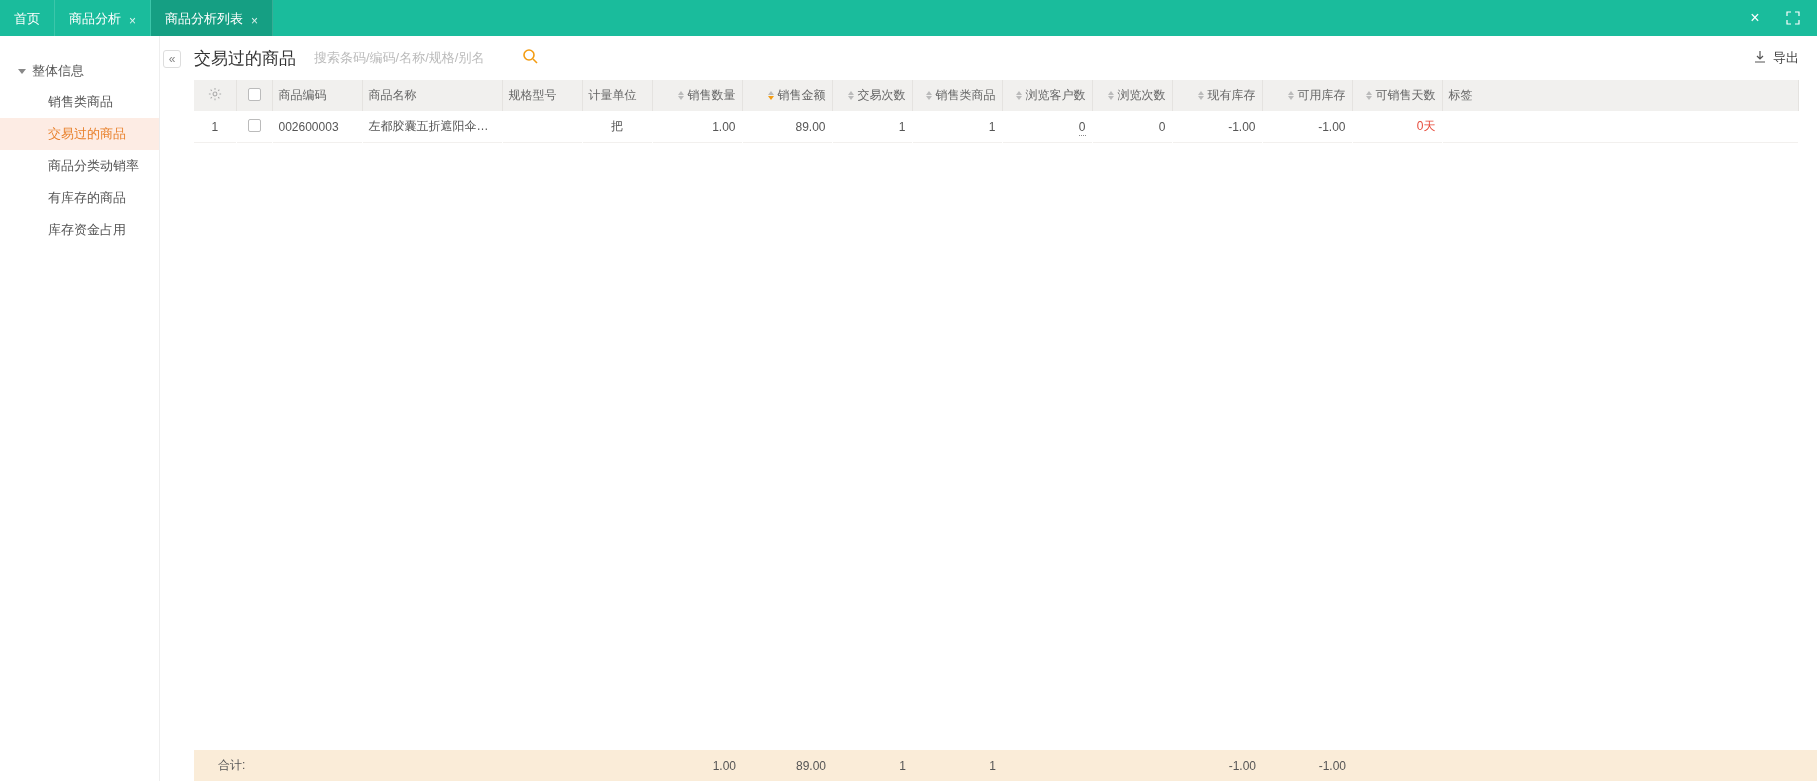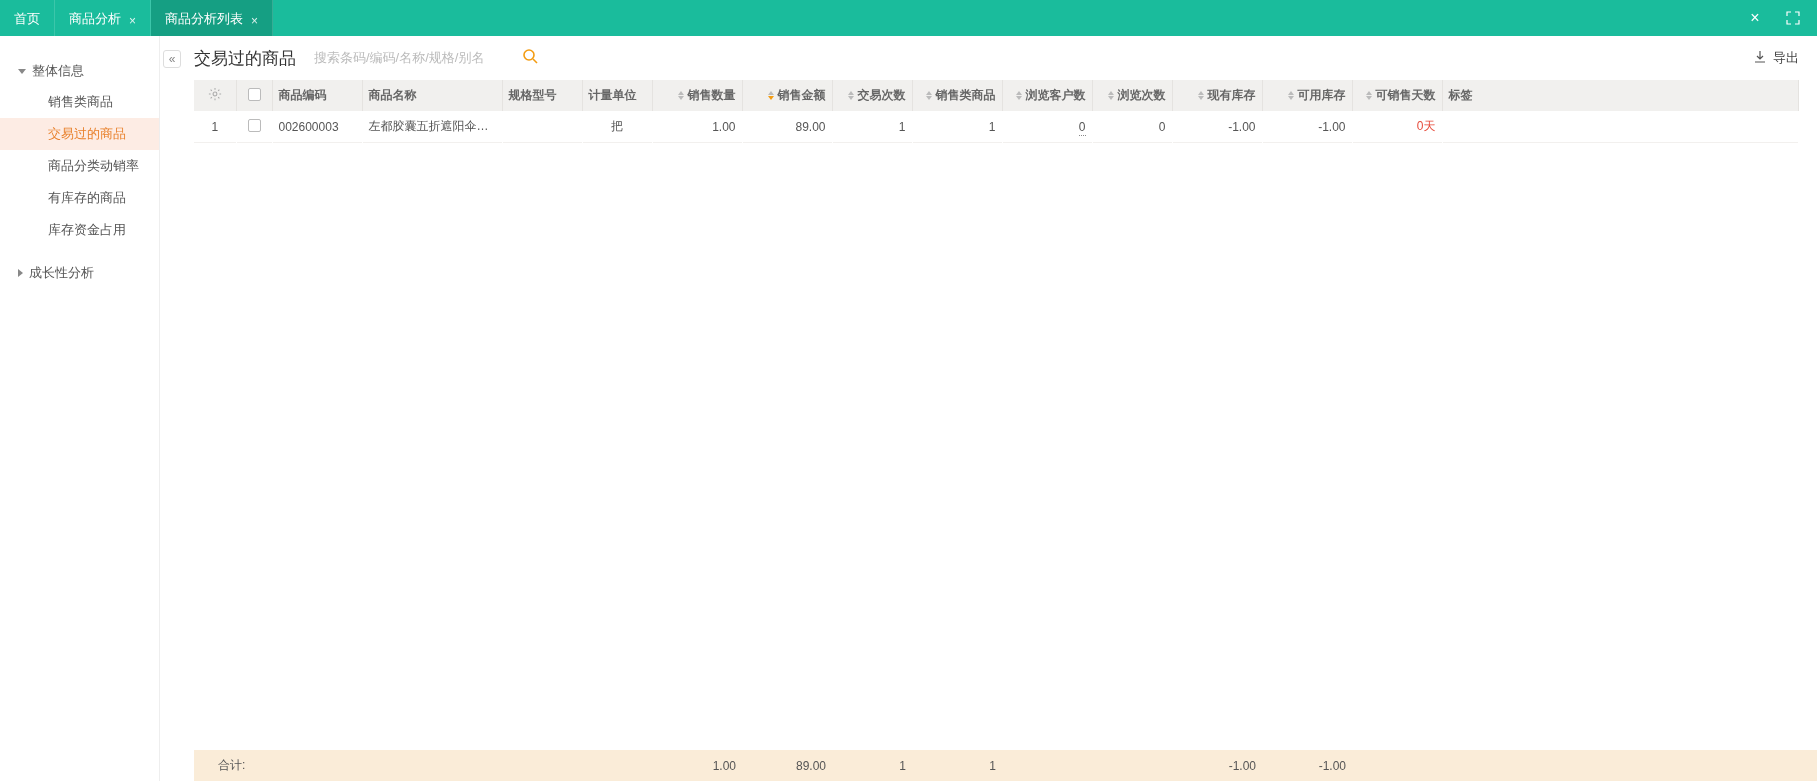--- a/index.html
+++ b/index.html
@@ -24,21 +24,21 @@
 .collapse-handle{position:absolute;left:3px;top:14px;width:18px;height:18px;border:1px solid #ddd;border-radius:3px;display:flex;align-items:center;justify-content:center;font-size:12px;color:#888;cursor:pointer;background:#fff}
 .header{display:flex;align-items:center;padding:10px 18px 10px 34px}
 .title{font-size:17px;color:#333;font-weight:500;margin-right:18px}
 .search-wrap{display:flex;align-items:center;gap:8px}
 .search-input{border:none;border-bottom:1px solid transparent;font-size:13px;width:200px;padding:4px 0;outline:none;color:#000000}
 .search-input::placeholder{color:#bbb}
 .search-icon{color:#f39c12;font-size:16px;cursor:pointer}
 .header-right{margin-left:auto;display:flex;align-items:center;gap:6px;font-size:13px;color:#444;cursor:pointer}
 .table-wrap{flex:1;display:flex;flex-direction:column;padding:0 18px 0 34px;min-height:0}
 table{width:100%;border-collapse:collapse;table-layout:fixed;font-size:12px}
-thead th{background:#f1f0ee;color:#666;font-weight:700;padding:7px 6px;text-align:left;border-right:1px solid #e5e3e0;white-space:nowrap;overflow:hidden}
+thead th{background:#f1f0ee;color:#666;font-weight:400;padding:7px 6px;text-align:left;border-right:1px solid #e5e3e0;white-space:nowrap;overflow:hidden}
 thead th.num,tfoot td.num,tbody td.num{text-align:right}
 thead th .sort{display:inline-flex;flex-direction:column;margin-right:4px;vertical-align:middle;gap:1px}
 .sort i{width:0;height:0;border-left:3px solid transparent;border-right:3px solid transparent}
 .sort i.up{border-bottom:4px solid #bbb}
 .sort i.dn{border-top:4px solid #bbb}
 .sort.active i.dn{border-top-color:#f39c12}
 tbody td{padding:7px 6px;color:#555;border-right:1px solid transparent;white-space:nowrap;overflow:hidden;text-overflow:ellipsis}
 tbody tr{border-bottom:1px solid #f2f0ee}
 .cell-center{text-align:center}
 .link-dotted{border-bottom:1px dotted #888;padding-bottom:1px;cursor:pointer}
@@ -80,26 +80,20 @@
       <div class="group">
         <div class="group-head">
           <span class="chev down"></span>
           <span>整体信息</span>
         </div>
         <div class="item">销售类商品</div>
         <div class="item active">交易过的商品</div>
         <div class="item">商品分类动销率</div>
         <div class="item">有库存的商品</div>
         <div class="item">库存资金占用</div>
-      </div>
-      <div class="group">
-        <div class="group-head">
-          <span class="chev right"></span>
-          <span>成长性分析</span>
-        </div>
       </div>
     </div>
 
     <div class="main">
       <div class="collapse-handle">«</div>
       <div class="header">
         <div class="title">交易过的商品</div>
         <div class="search-wrap">
           <input class="search-input" placeholder="搜索条码/编码/名称/规格/别名" style="">
           <span class="search-icon">

